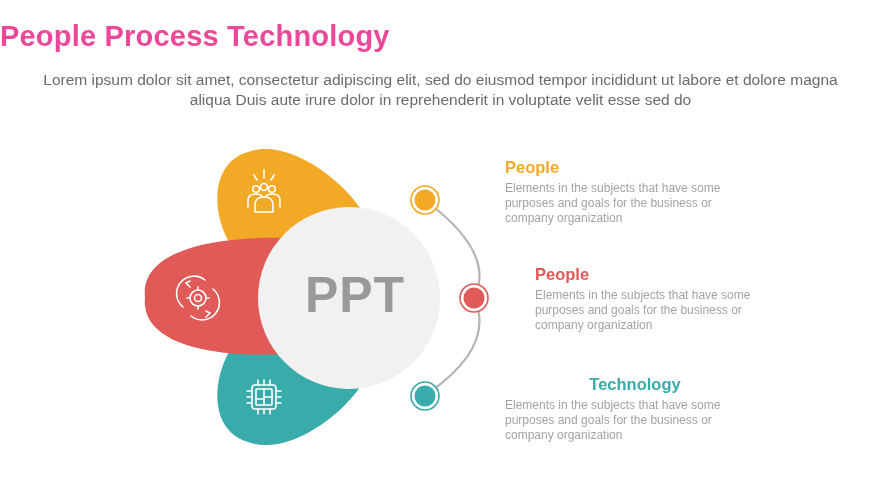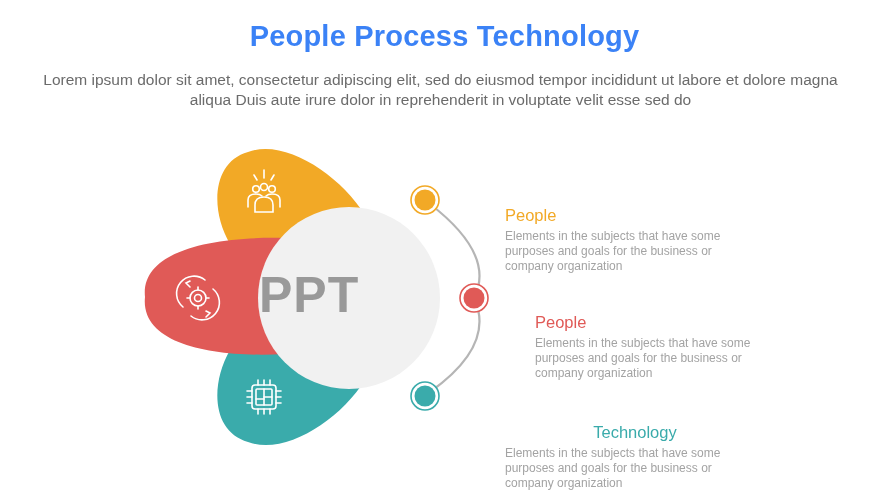--- a/index.html
+++ b/index.html
@@ -1,34 +1,34 @@
 <!DOCTYPE html>
 <html><head>
   <meta charset="utf-8">
   <style>
     html, body { margin: 0; padding: 0; }
     body {
       width: 889px; height: 500px; background: #ffffff; position: relative; overflow: hidden;
       font-family: "Liberation Sans", "DejaVu Sans", sans-serif;
     }
     .title {
-      position: absolute; left: 0; right: 0; top: 20px; text-align: center;
-      font-size: 29px; font-weight: bold; color: #3b82f6; letter-spacing: 0.2px;
+      position: absolute; left: 0; right: 0; top: 20px; text-align: left;
+      font-size: 29px; font-weight: bold; color: #ec4899; letter-spacing: 0.2px;
     }
     .subtitle {
       position: absolute; left: 22px; right: 30px; top: 70px; text-align: center;
       font-size: 15.5px; line-height: 20px; color: #6b6b6b;
     }
     svg.diagram { position: absolute; left: 0; top: 0; }
     .ppt-label {
-      position: absolute; left: 259px; top: 266px; width: 192px; 
+      position: absolute; left: 259px; top: 266px; width: 192px; text-align: center;
       font-size: 50px; font-weight: bold; color: #999999; letter-spacing: 1px;
     }
     .item { position: absolute; width: 260px; }
-    .item .heading { font-size: 16.5px; font-weight: normal; margin-bottom: 4px; margin-top: 48px; }
+    .item .heading { font-size: 16.5px; font-weight: bold; margin-bottom: 4px; }
     .item .desc { font-size: 12px; line-height: 15px; color: #a3a3a3; }
   </style>
 </head>
 <body>
 
 <div class="title">People Process Technology</div>
 <div class="subtitle">Lorem ipsum dolor sit amet, consectetur adipiscing elit, sed do eiusmod tempor incididunt ut labore et dolore magna aliqua Duis aute irure dolor in reprehenderit in voluptate velit esse sed do</div>
 
 <svg class="diagram" width="889" height="500" viewBox="0 0 889 500">
 

